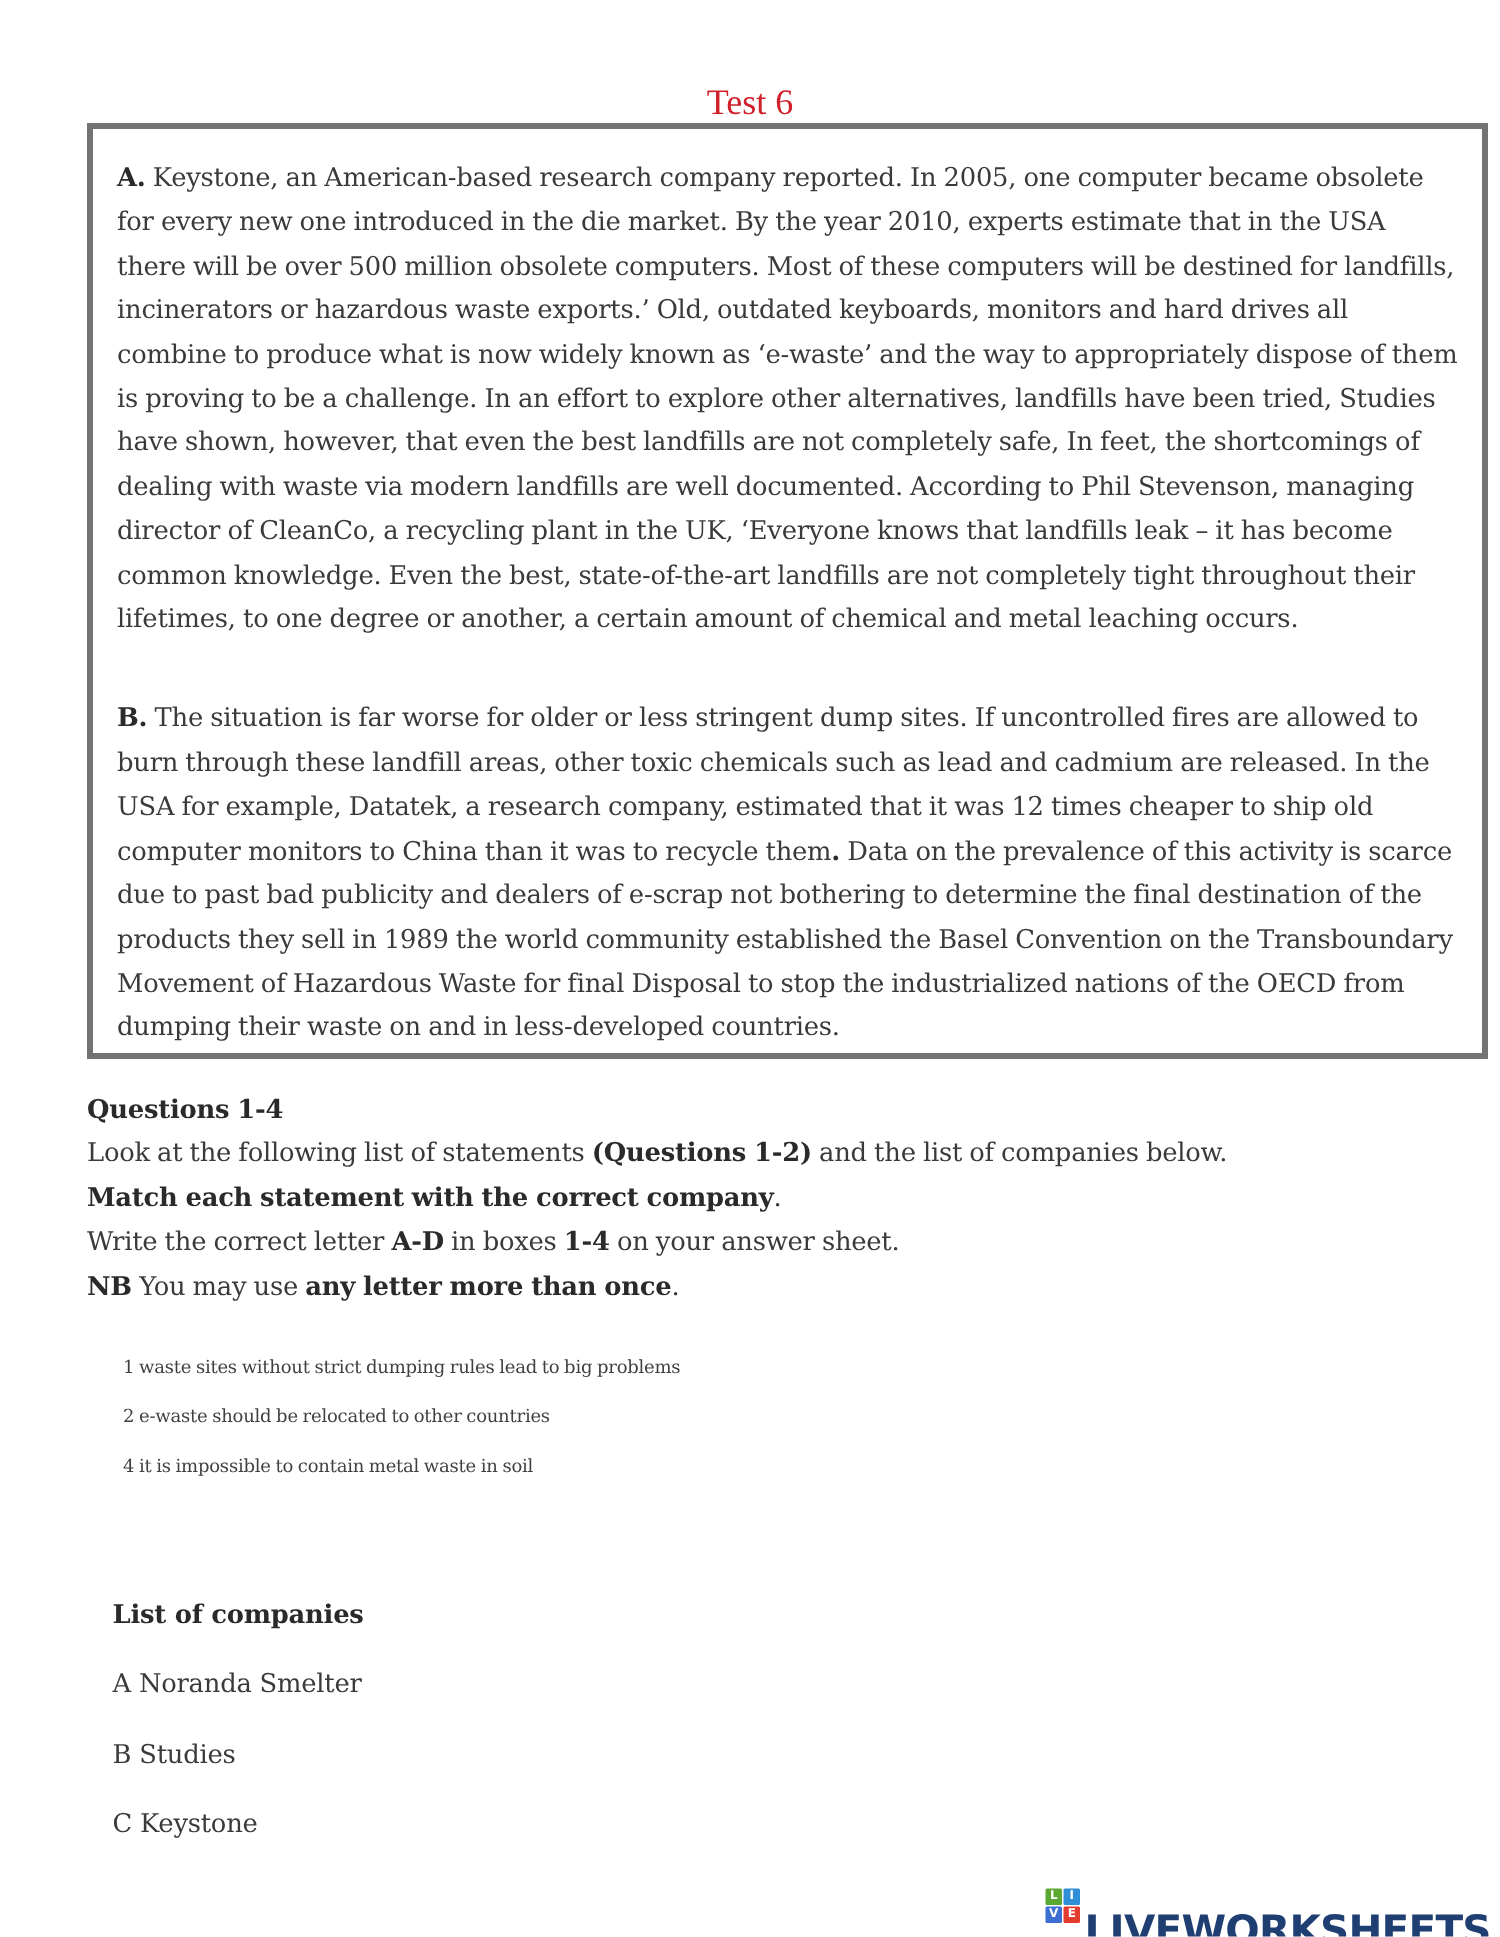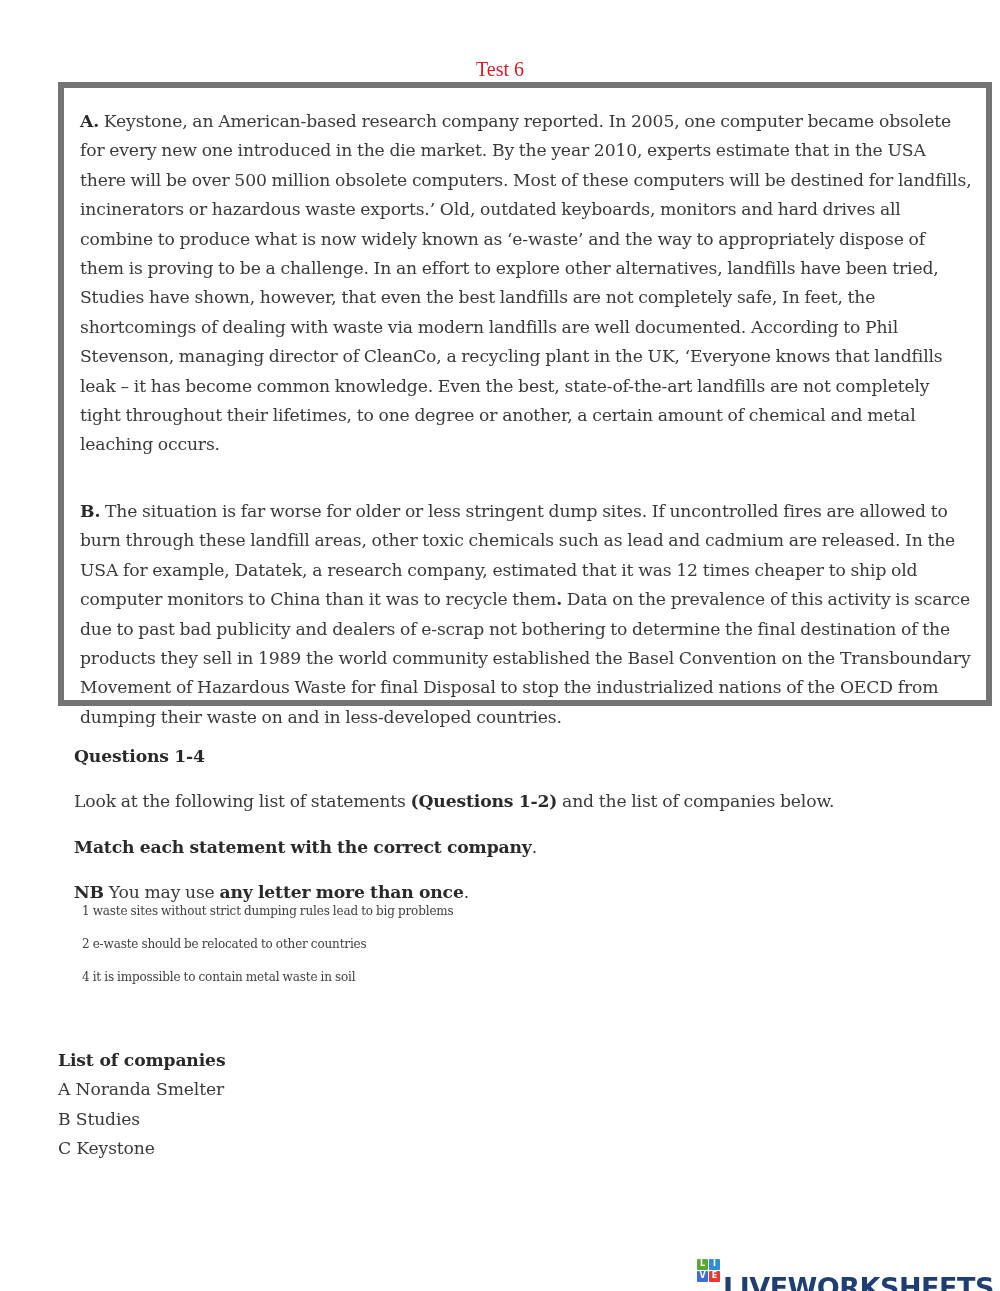--- a/index.html
+++ b/index.html
@@ -16,30 +16,30 @@
       color: #333333;
     }
     .title {
       position: absolute;
       top: 57px;
       left: 0;
       width: 1000px;
       text-align: center;
       color: #d0202a;
       font-family: "Liberation Serif", "DejaVu Serif", serif;
-      font-size: 20px;
+      font-size: 24px;
       line-height: 24px;
     }
     .passage-box {
       position: absolute;
       top: 82px;
       left: 58px;
       width: 934px;
       height: 624px;
-      border: 6px solid #737373;
+      border: 4px solid #737373;
       box-sizing: border-box;
       padding: 19px 14px 0 16px;
     }
     .para {
       margin: 0;
       font-size: 17.2px;
       line-height: 29.4px;
       letter-spacing: -0.15px;
       word-spacing: -0.5px;
       color: #3a3a3a;
@@ -54,21 +54,21 @@
       position: absolute;
       top: 726px;
       left: 58px;
       width: 930px;
       font-size: 17.2px;
       line-height: 29.4px;
       letter-spacing: -0.15px;
       word-spacing: -0.5px;
       color: #3a3a3a;
     }
-    .questions .line { margin: 16px; }
+    .questions .line { margin: 0; }
     .questions b { color: #2a2a2a; }
     .statements {
       position: absolute;
       top: 895px;
       left: 58px;
       width: 930px;
       font-size: 12px;
       line-height: 33px;
       letter-spacing: -0.15px;
       word-spacing: -0.5px;
@@ -83,21 +83,21 @@
       width: 600px;
       font-size: 17.2px;
       line-height: 29.4px;
       letter-spacing: -0.15px;
       color: #3a3a3a;
     }
     .companies .heading {
       font-weight: bold;
       color: #2a2a2a;
     }
-    .companies .company { margin: 0; }
+    .companies .company { margin: 17px; }
     .brand {
       position: absolute;
       top: 1254px;
       left: 697px;
       height: 32px;
       display: flex;
       align-items: center;
     }
     .brand-grid {
       display: grid;
@@ -140,20 +140,21 @@
   <p class="para">
     <b>B.</b>
     <span>The situation is far worse for older or less stringent dump sites. If uncontrolled fires are allowed to burn through these landfill areas, other toxic chemicals such as lead and cadmium are released. In the USA for example, Datatek, a research company, estimated that it was 12 times cheaper to ship old computer monitors to China than it was to recycle them</span><b>.</b><span> Data on the prevalence of this activity is scarce due to past bad publicity and dealers of e-scrap not bothering to determine the final destination of the products they sell in 1989 the world community established the Basel Convention on the Transboundary Movement of Hazardous Waste for final Disposal to stop the industrialized nations of the OECD from dumping their waste on and in less-developed countries.</span>
   </p>
 </div>
 
 <div class="questions">
   <p class="line"><b>Questions 1-4</b></p>
   <p class="line"><span>Look at the following list of statements </span><b>(Questions 1-2)</b><span> and the list of companies below.</span></p>
   <p class="line"><b>Match each statement with the correct company</b><span>.</span></p>
+  <p class="line"><span>Write the correct letter </span><b>A-D</b><span> in boxes </span><b>1-4</b><span> on your answer sheet.</span></p>
   <p class="line"><b>NB</b><span> You may use </span><b>any letter more than once</b><span>.</span></p>
 </div>
 
 <div class="statements">
   <p class="stmt"><span>1</span> <span>waste sites without strict dumping rules lead to big problems</span></p>
   <p class="stmt"><span>2</span> <span>e-waste should be relocated to other countries</span></p>
   <p class="stmt"><span>4</span> <span>it is impossible to contain metal waste in soil</span></p>
 </div>
 
 <div class="companies">

